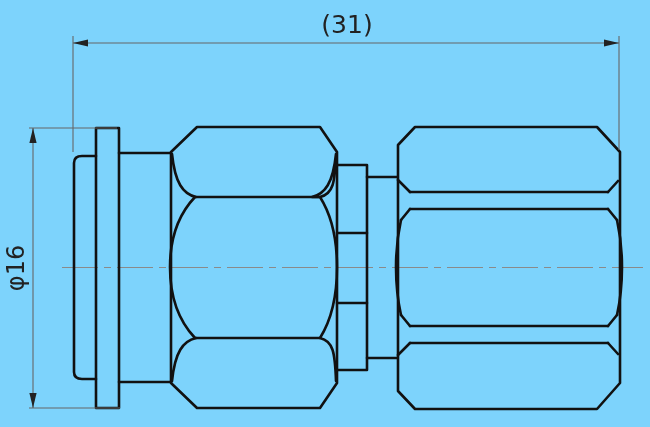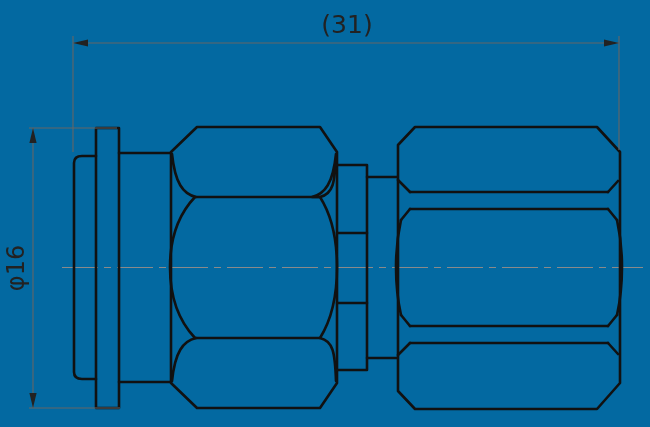--- a/index.html
+++ b/index.html
@@ -7,21 +7,21 @@
     padding: 0;
     background: #ffffff;
     width: 650px;
     height: 427px;
     overflow: hidden;
     font-family: "DejaVu Sans", sans-serif;
   }
   .drawing-wrap {
     width: 650px;
     height: 427px;
-    background: #0369a1;
+    background: #7dd3fc;
   }
   svg text {
     font-family: "DejaVu Sans", sans-serif;
     fill: #222222;
   }
   .outline {
     fill: none;
     stroke: #111111;
     stroke-width: 2.6;
     stroke-linejoin: round;

